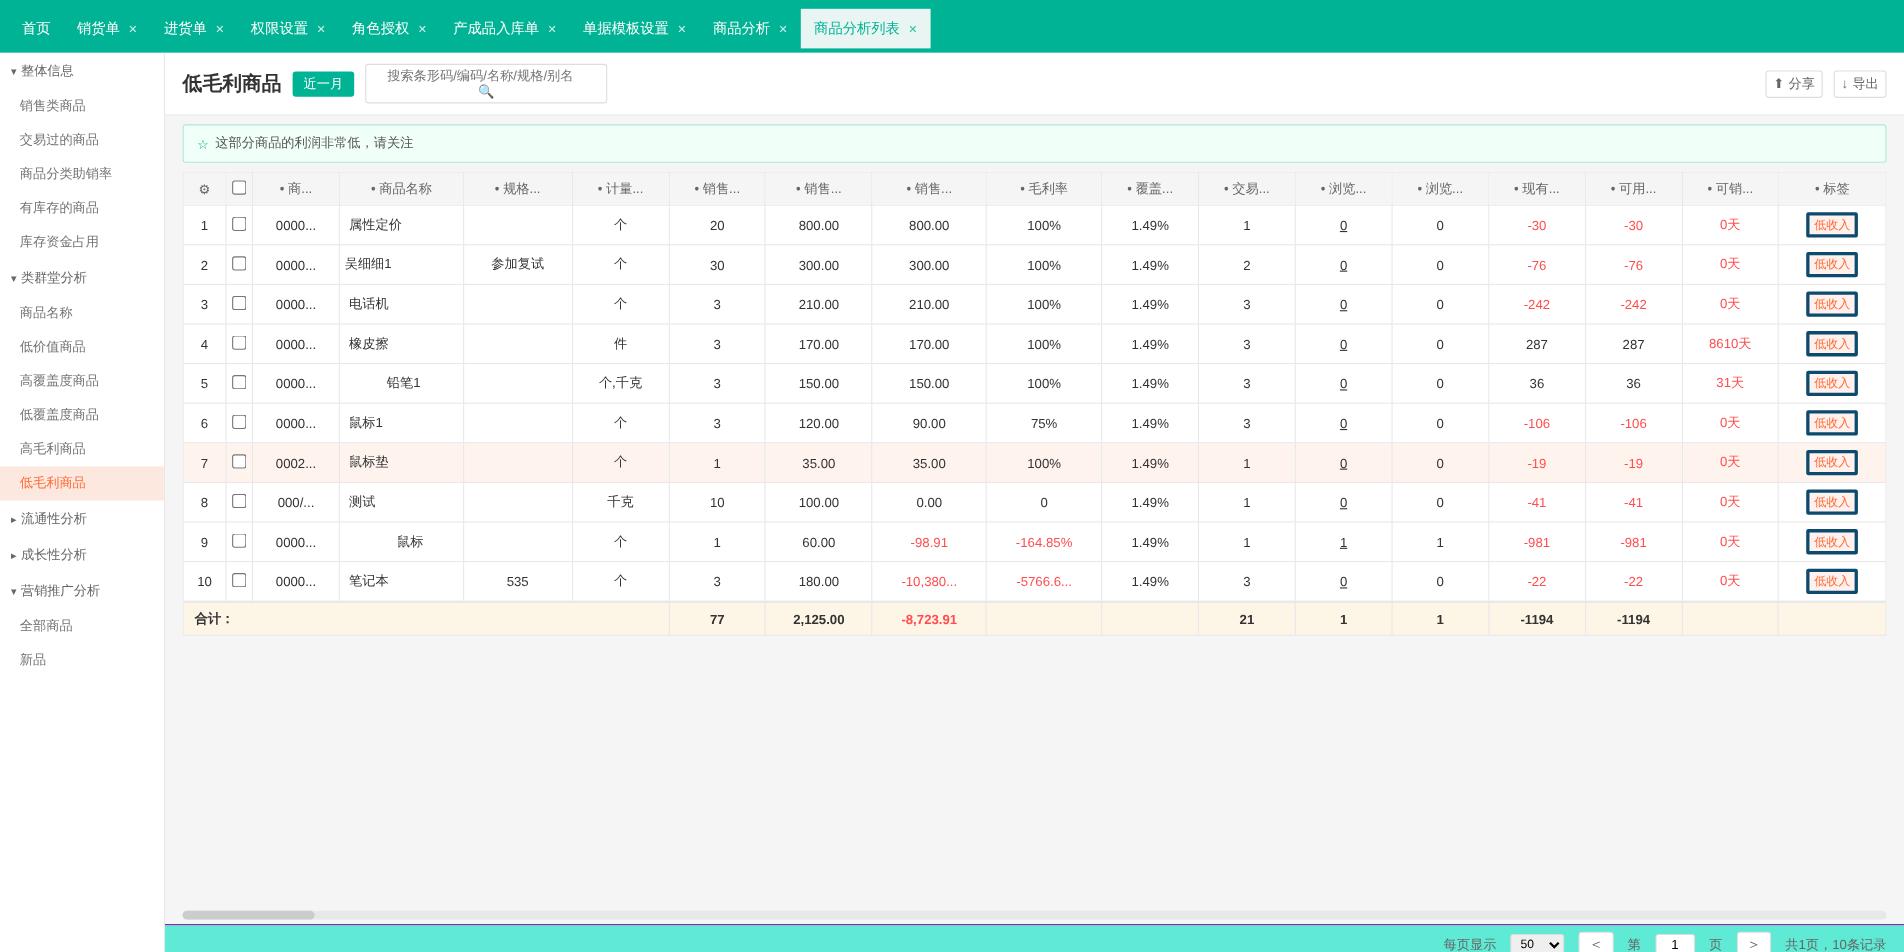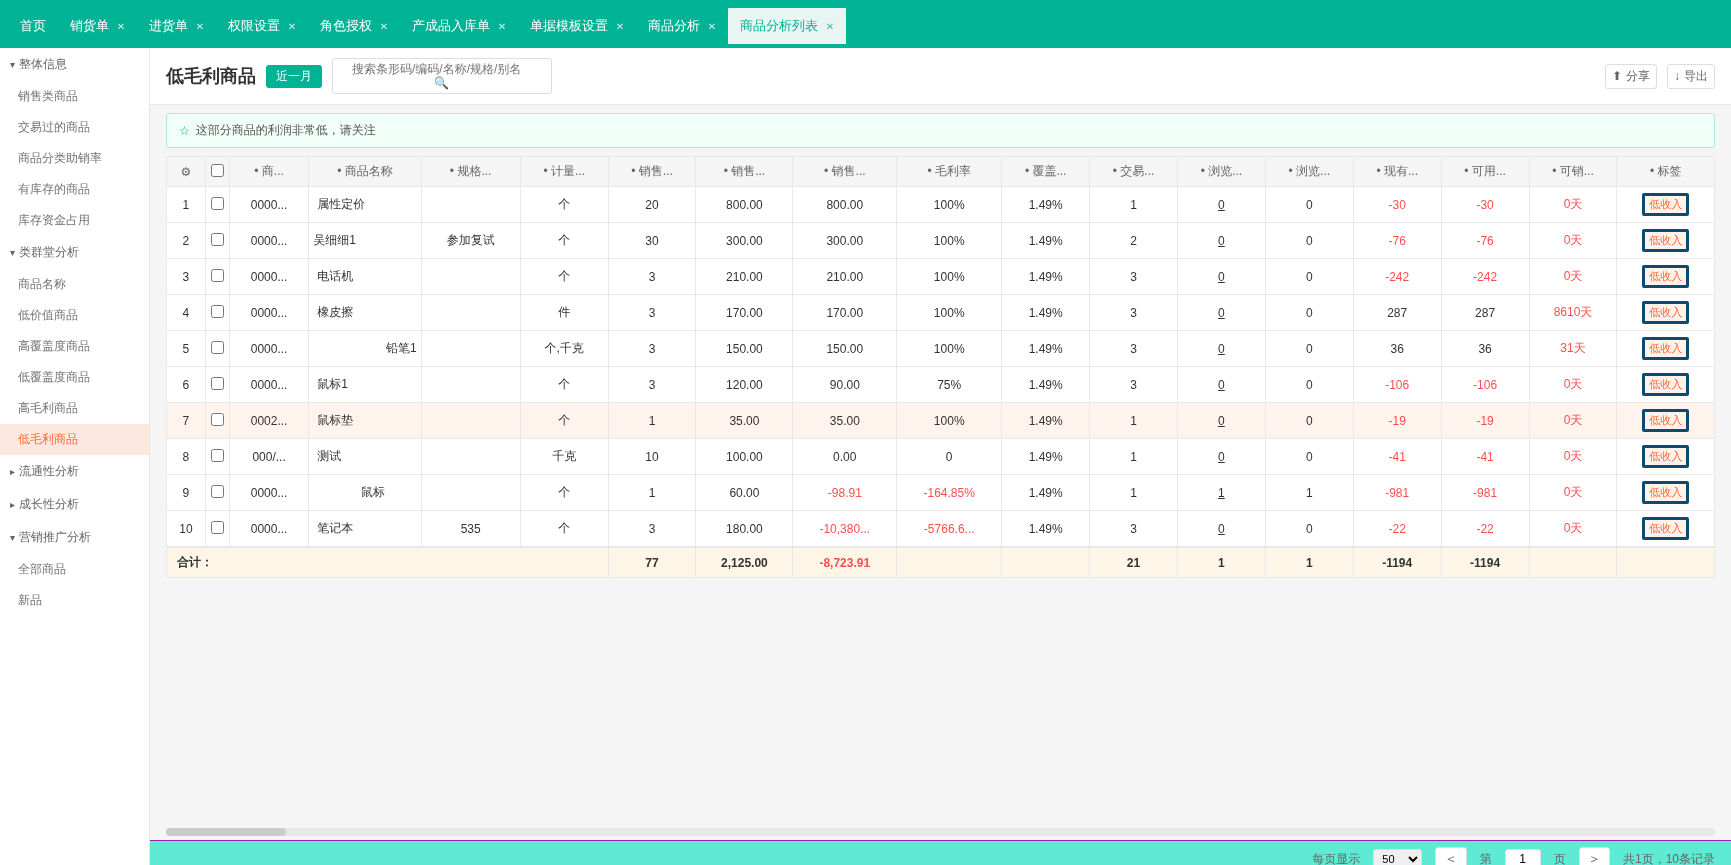--- a/index.html
+++ b/index.html
@@ -445,21 +445,21 @@
       <td>0</td>
       <td class="">287</td>
       <td class="">287</td>
       <td class="red-text">8610天</td>
       <td><span class="tag-badge">低收入</span></td>
     </tr>
             <tr>
       <td>5</td>
       <td class="checkbox-cell"><input type="checkbox" style=""></td>
       <td>0000...</td>
-      <td style="text-align:right; padding-left:8px;">铅笔1</td>
+      <td style="text-align:center; padding-left:8px;">铅笔1</td>
       <td></td>
       <td>个,千克</td>
       <td>3</td>
       <td>150.00</td>
       <td class="">150.00</td>
       <td class="">100%</td>
       <td>1.49%</td>
       <td>3</td>
       <td class="underline">0</td>
       <td>0</td>

